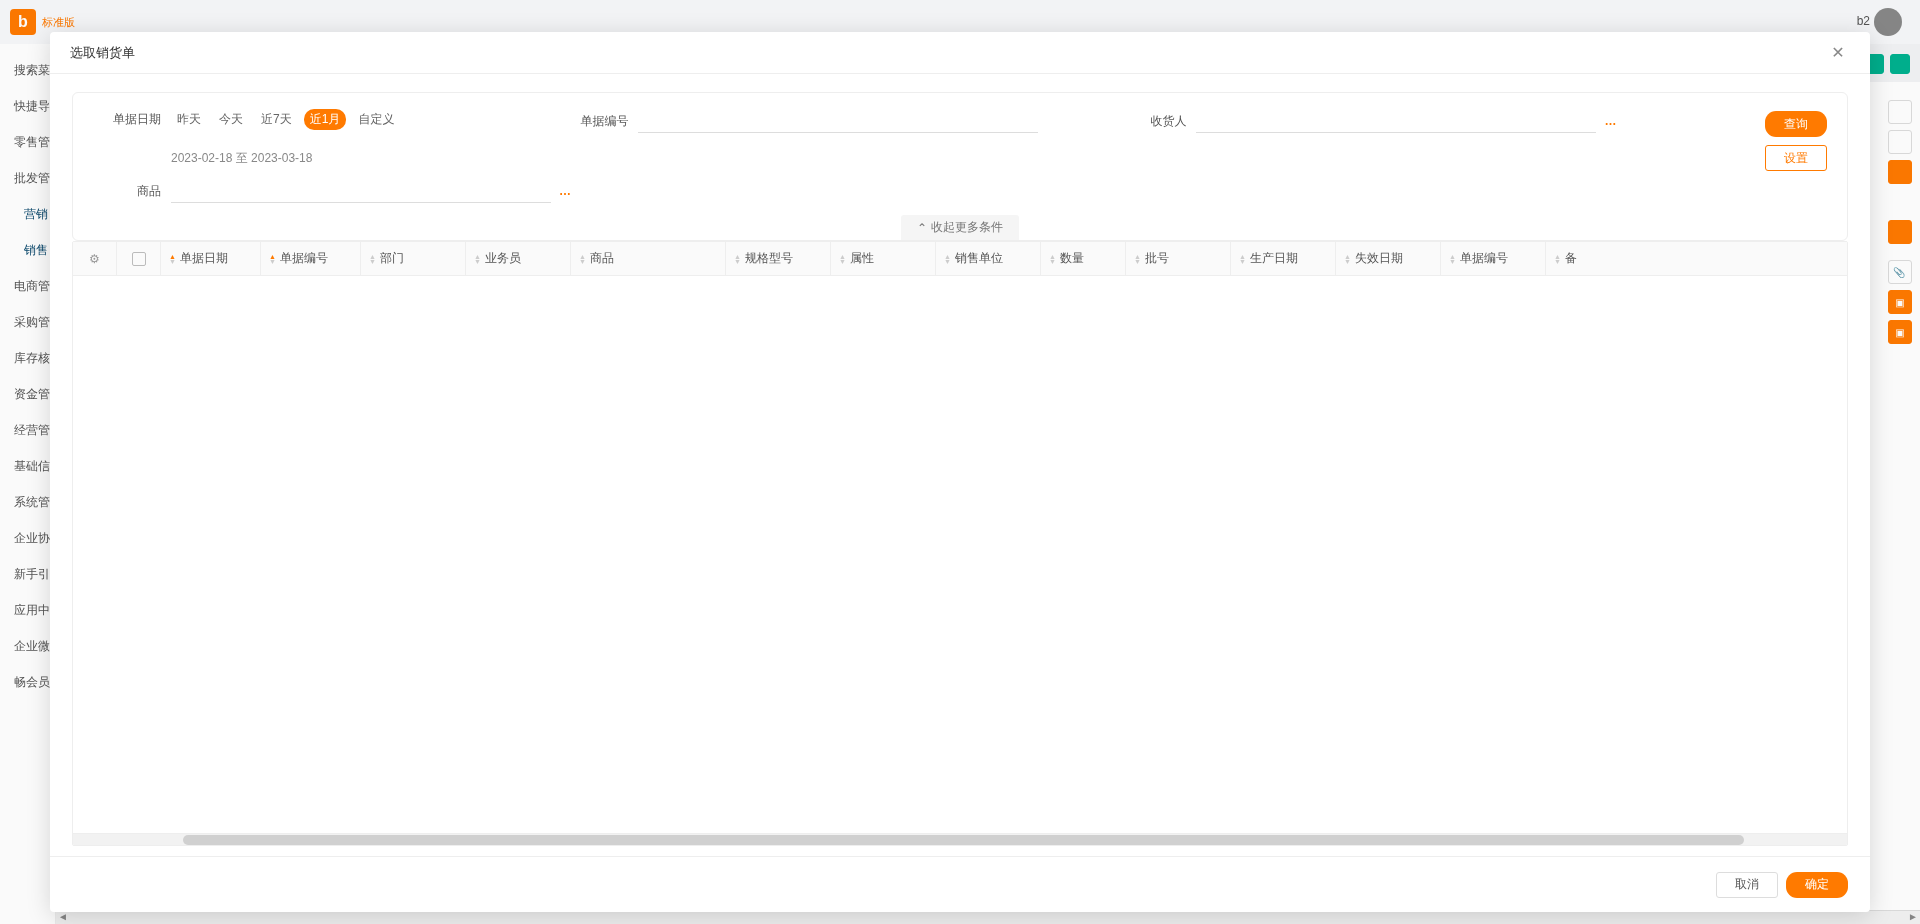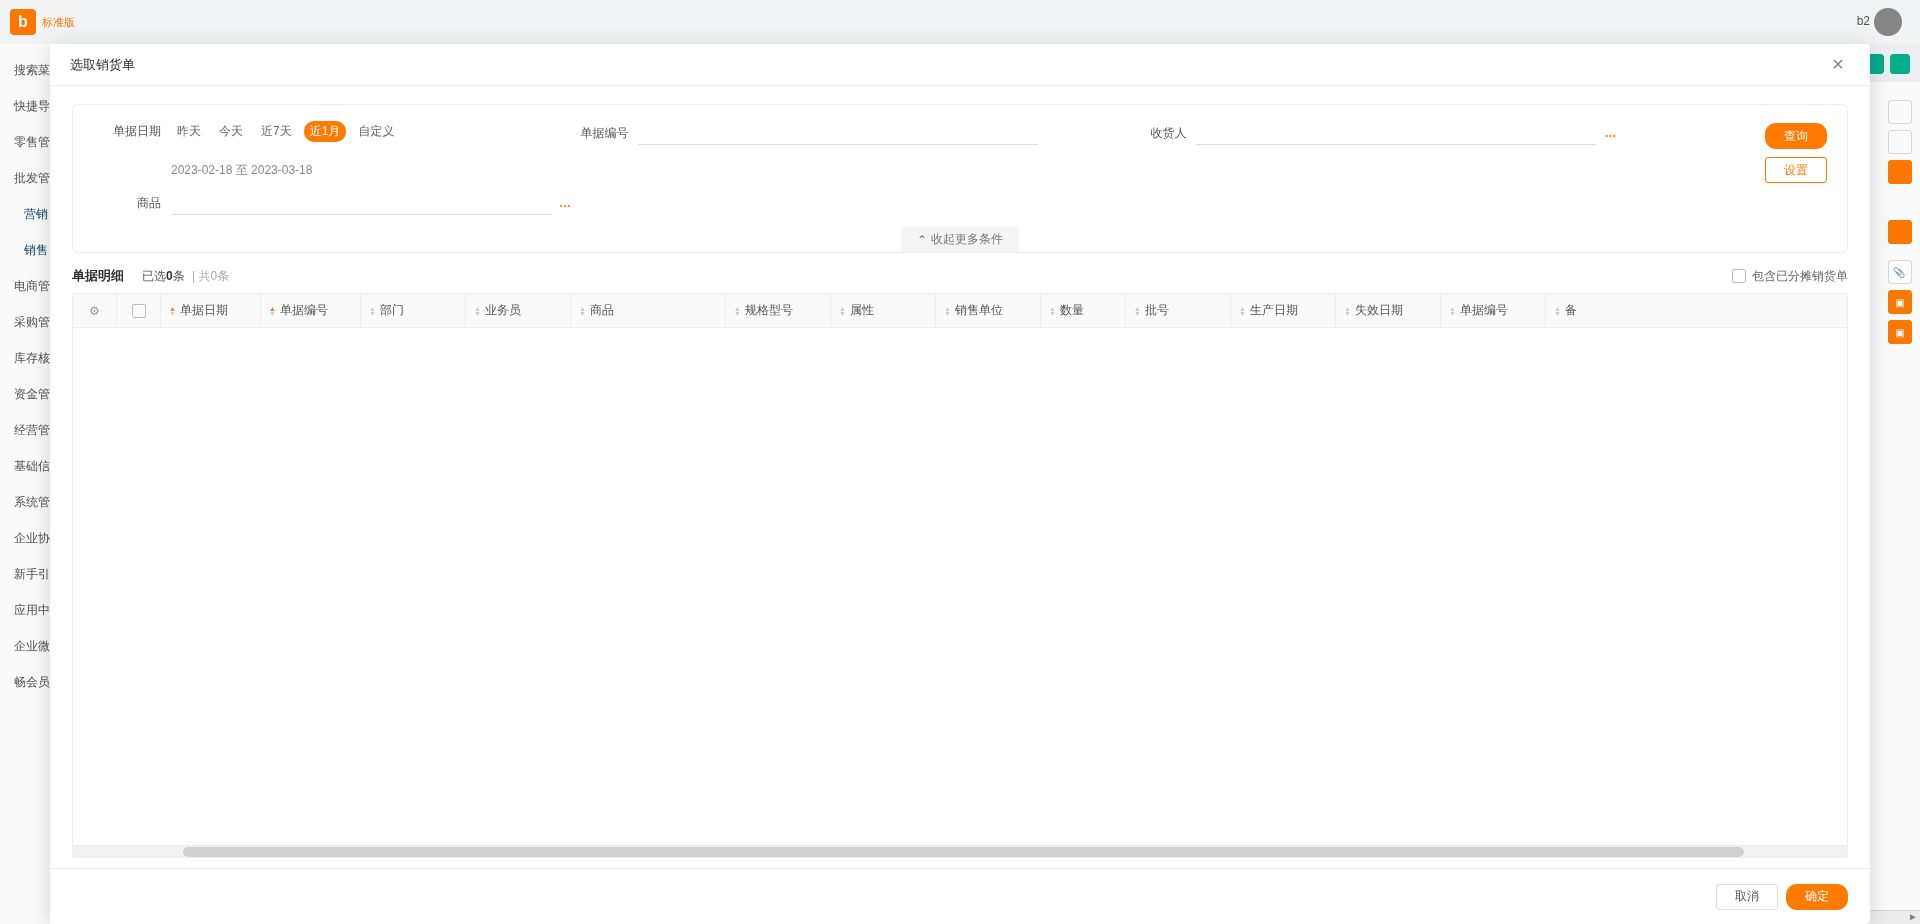--- a/index.html
+++ b/index.html
@@ -13,21 +13,21 @@
     .app-user { position: absolute; right: 18px; top: 8px; width: 28px; height: 28px; border-radius: 50%; background: #888; }
     .app-user-code { position: absolute; right: 50px; top: 14px; font-size: 12px; color: #555; }
     .app-sidebar { position: absolute; left: 0; top: 44px; bottom: 0; width: 56px; background: #fff; border-right: 1px solid #eee; padding-top: 8px; }
     .sidebar-item { height: 36px; display: flex; align-items: center; padding-left: 14px; color: #555; font-size: 12px; cursor: pointer; white-space: nowrap; overflow: hidden; }
     .sidebar-item.indent { padding-left: 24px; color: #0c4a6e; }
     .app-right-tools { position: absolute; right: 4px; top: 60px; width: 28px; }
     .tool-chip { width: 24px; height: 24px; background: #fff; border: 1px solid #ddd; border-radius: 3px; margin-bottom: 6px; display:flex; align-items:center; justify-content:center; color:#888; font-size:10px; }
     .tool-chip.orange { background: #ff7a00; border-color:#ff7a00; color:#fff; }
     
     
-    .modal-overlay { position: absolute; inset: 0; background: rgba(0,0,0,0.02); display: flex; align-items: flex-end; justify-content: center; padding-top: 20px; }
+    .modal-overlay { position: absolute; inset: 0; background: rgba(0,0,0,0.02); display: flex; align-items: center; justify-content: center; padding-top: 20px; }
     .modal { width: 1820px; background: #fff; border-radius: 4px; box-shadow: 0 4px 24px rgba(0,0,0,0.15); display: flex; flex-direction: column; height: 880px; }
     .modal-header { height: 42px; border-bottom: 1px solid #eee; display: flex; align-items: center; padding: 0 20px; justify-content: space-between; }
     .modal-title { font-size: 13px; color: #333; }
     .close-btn { width: 24px; height: 24px; display:flex; align-items:center; justify-content:center; color:#888; cursor:pointer; font-size:16px; }
     
     .modal-body { flex: 1; padding: 18px 22px 10px 22px; display:flex; flex-direction:column; overflow:hidden; }
     .filter-card { border: 1px solid #eee; border-radius: 6px; padding: 16px 20px 0 20px; position: relative; }
     .filter-row { display: flex; align-items: flex-start; margin-bottom: 12px; gap: 40px; }
     .filter-group { display: flex; align-items: center; }
     .filter-label { width: 68px; text-align: right; color: #555; font-size: 12px; margin-right: 10px; }
@@ -221,33 +221,20 @@
         </div>
 
         <div class="collapse-bar">
           <div class="collapse-btn">
             <span>⌃</span>
             <span>收起更多条件</span>
           </div>
         </div>
       </div>
 
-      <div class="list-header">
-        <div class="list-tabs">
-          <span class="tab">单据明细</span>
-          <span class="tab-sub">
-            <span>已选</span><b>0</b><span>条</span>
-            <span class="muted">| <span>共0条</span></span>
-          </span>
-        </div>
-        <label class="chk-label">
-          <span class="chk-box"></span>
-          <span>包含已分摊销货单</span>
-        </label>
-      </div>
 
       <div class="table-wrap">
         <div class="table-header">
           <div class="th gear">⚙</div>
           <div class="th chk">
               <span class="chk-box"></span>
             </div>
           <div class="th" style="width:100px">
               <span class="sort-icon active-asc">
                 <span class="up">▲</span>

